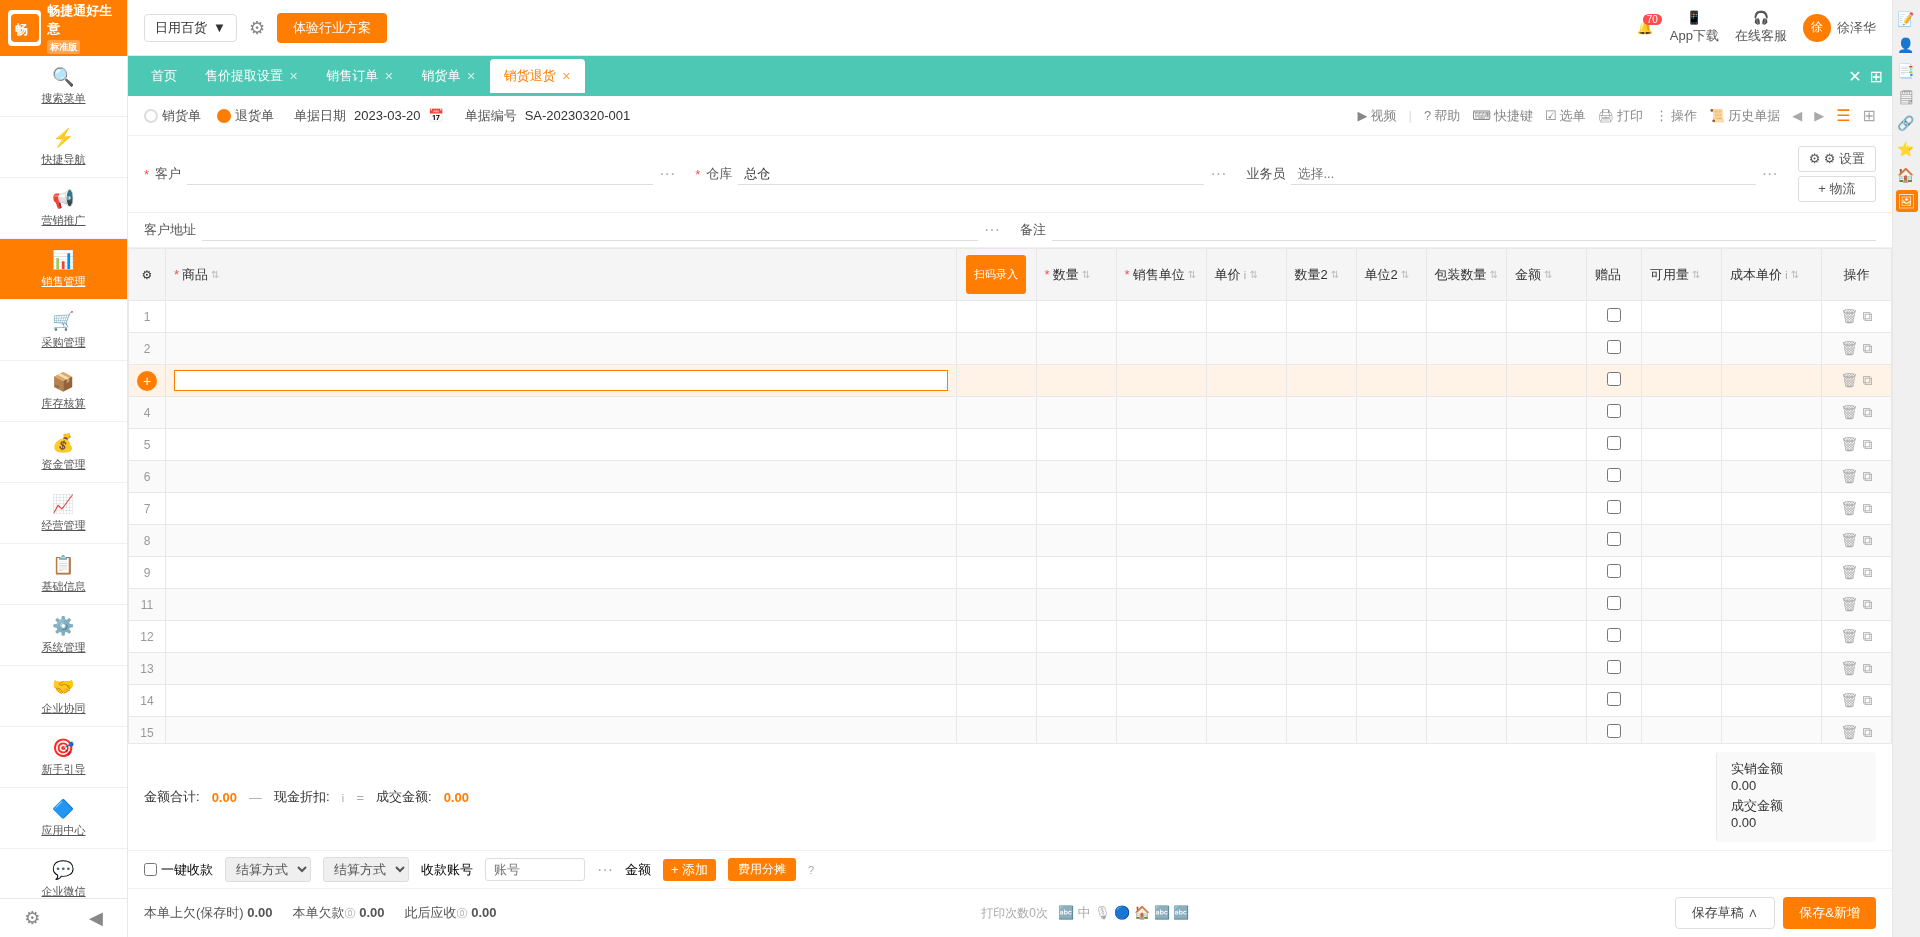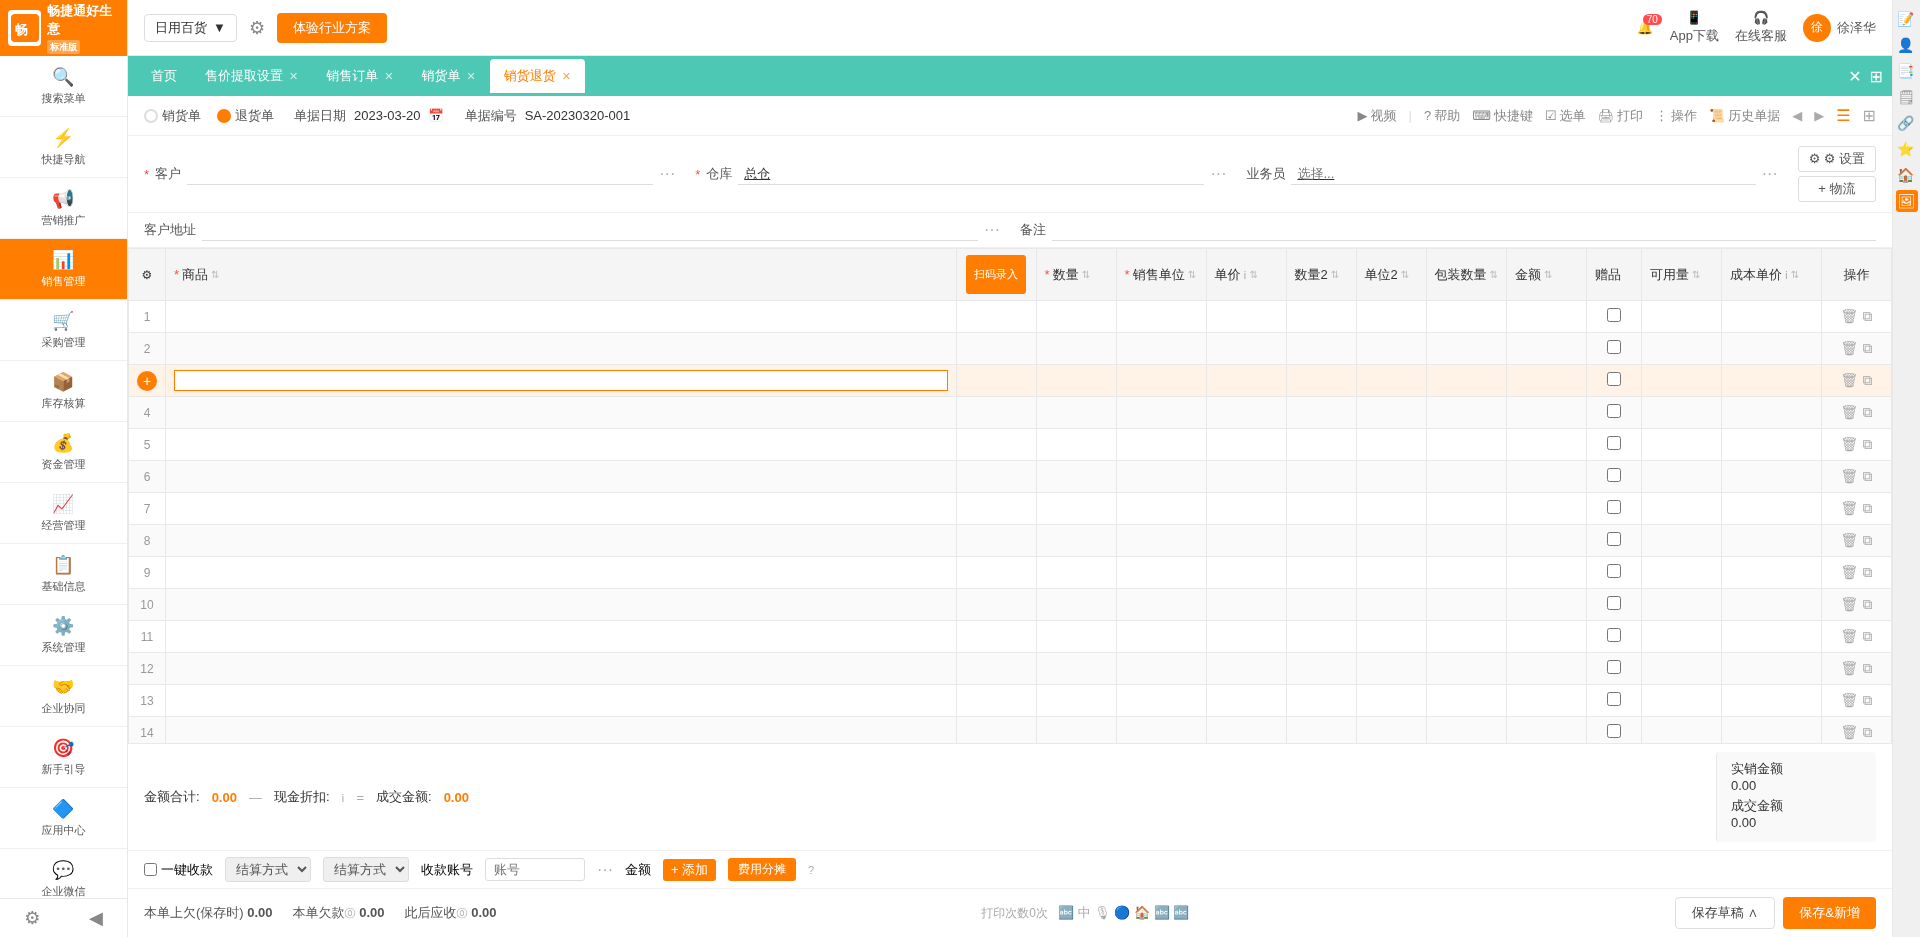--- a/index.html
+++ b/index.html
@@ -10,21 +10,21 @@
     .sidebar-logo { background: #ff7d00; color: #fff; padding: 10px 8px; display: flex; align-items: center; gap: 6px; height: 56px; }
     .sidebar-logo-icon { width: 36px; height: 36px; background: #fff; border-radius: 4px; display: flex; align-items: center; justify-content: center; }
     .sidebar-logo-icon svg { width: 28px; height: 28px; }
     .sidebar-logo-text { font-size: 11px; color: #fff; line-height: 1.4; font-weight: bold; }
     .sidebar-logo-tag { font-size: 9px; background: rgba(255,255,255,0.3); padding: 1px 3px; border-radius: 2px; margin-top: 2px; display: inline-block; }
 
     .sidebar-menu { flex: 1; overflow-y: auto; }
     .sidebar-item { display: flex; flex-direction: column; align-items: center; padding: 10px 4px; cursor: pointer; color: #555; border-bottom: 1px solid #f0f0f0; }
     .sidebar-item.active { background: #ff7d00; color: #fff; }
     .sidebar-item-icon { font-size: 18px; margin-bottom: 3px; }
-    .sidebar-item-label { font-size: 11px; text-align: center; }
+    .sidebar-item-label { font-size: 11px; text-align: center; text-decoration: underline; }
 
     .sidebar-bottom { display: flex; align-items: center; justify-content: space-around; padding: 8px 0; border-top: 1px solid #e8e8e8; }
     .sidebar-bottom-icon { font-size: 18px; color: #888; cursor: pointer; }
 
     
     .main { flex: 1; display: flex; flex-direction: column; overflow: hidden; }
 
     
     .topbar { height: 56px; background: #fff; display: flex; align-items: center; justify-content: space-between; padding: 0 16px; border-bottom: 1px solid #e8e8e8; }
     .topbar-left { display: flex; align-items: center; gap: 12px; }
@@ -56,21 +56,21 @@
     .form-label { color: #555; white-space: nowrap; }
     .form-value { color: #333; font-weight: 500; }
     .header-actions { margin-left: auto; display: flex; align-items: center; gap: 12px; color: #888; font-size: 12px; }
     .header-action-btn { display: flex; align-items: center; gap: 3px; cursor: pointer; }
 
     
     .form-fields { padding: 10px 16px; display: flex; gap: 20px; align-items: center; border-bottom: 1px solid #f0f0f0; }
     .field-item { display: flex; align-items: center; gap: 6px; flex: 1; }
     .field-required { color: #ff4d4f; }
     .field-label { color: #555; white-space: nowrap; }
-    .field-input { flex: 1; border: none; border-bottom: 1px solid #ddd; padding: 3px 6px; color: #333; outline: none; min-width: 80px; text-decoration: underline; }
+    .field-input { flex: 1; border: none; border-bottom: 1px solid #ddd; padding: 3px 6px; color: #333; outline: none; min-width: 80px; }
     .field-dots { color: #aaa; font-size: 16px; cursor: pointer; }
     .side-buttons { display: flex; flex-direction: column; gap: 4px; margin-left: auto; }
     .side-btn { padding: 3px 10px; border: 1px solid #ddd; border-radius: 3px; cursor: pointer; font-size: 12px; color: #555; background: #fff; white-space: nowrap; }
 
     .form-fields2 { padding: 6px 16px; display: flex; gap: 20px; align-items: center; border-bottom: 1px solid #f0f0f0; }
 
     
     .table-container { flex: 1; overflow: auto; }
     table { width: 100%; border-collapse: collapse; }
     thead th { background: #f5f5f5; border: 1px solid #e8e8e8; padding: 6px 8px; white-space: nowrap; font-weight: normal; color: #333; font-size: 12px; position: sticky; top: 0; z-index: 2; }
@@ -642,41 +642,20 @@
               <td></td>
               <td></td>
               <td>
                 <div class="action-icons">
     <span class="action-icon">🗑</span>
     <span class="action-icon">⧉</span>
   </div>
               </td>
             </tr>
             <tr>
-              <td class="row-num">10</td>
-              <td></td>
-              <td></td>
-              <td></td>
-              <td></td>
-              <td></td>
-              <td></td>
-              <td></td>
-              <td></td>
-              <td></td>
-              <td class="checkbox-cell"><input type="checkbox" class="cb" style=""></td>
-              <td></td>
-              <td></td>
-              <td>
-                <div class="action-icons">
-    <span class="action-icon">🗑</span>
-    <span class="action-icon">⧉</span>
-  </div>
-              </td>
-            </tr>
-            <tr>
               <td class="row-num">11</td>
               <td></td>
               <td></td>
               <td></td>
               <td></td>
               <td></td>
               <td></td>
               <td></td>
               <td></td>
               <td></td>

